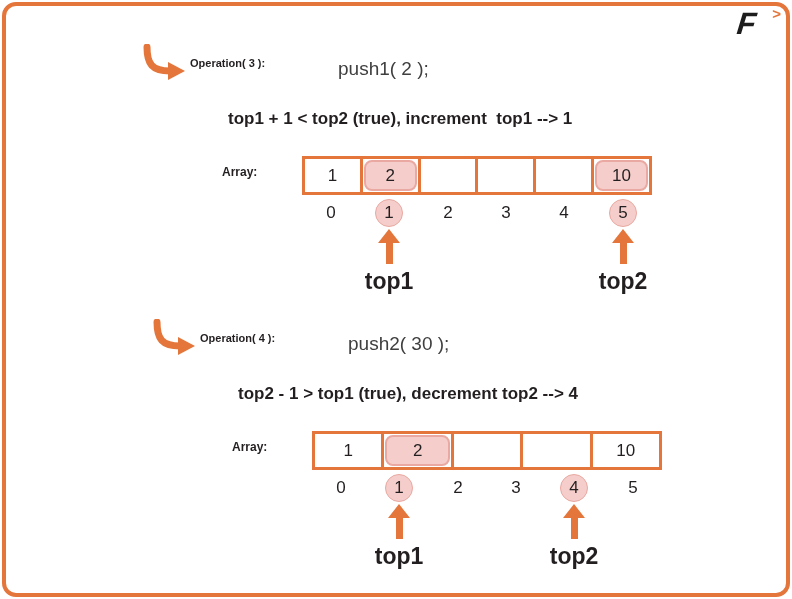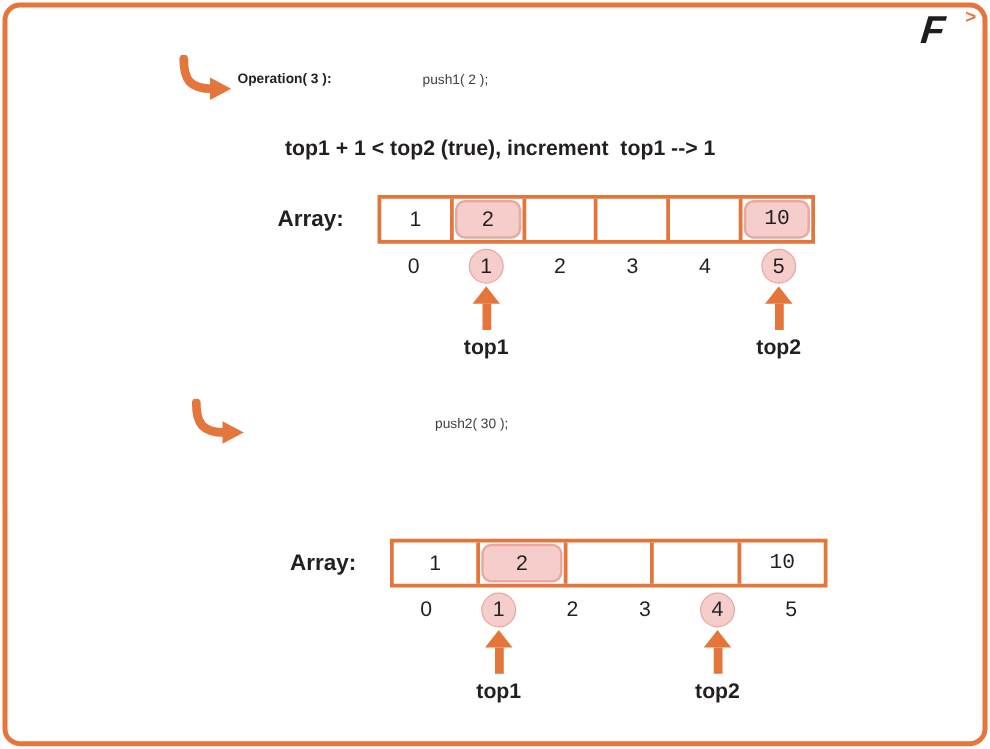--- a/index.html
+++ b/index.html
@@ -13,41 +13,41 @@
   .logo-chevron{position:absolute;right:0px;top:-2px;color:#e4763b;font-weight:bold;font-size:15px;line-height:15px;}
 
   
   .sec{position:absolute;left:0;width:780px;height:262px;}
   .sec1{top:40px;left:0;}
   .sec2{top:315px;left:10px;}
 
   .curved-arrow{position:absolute;left:140px;top:4px;width:46px;height:38px;}
 
   .op-label{position:absolute;left:190px;top:17px;font-size:11px;font-weight:bold;white-space:pre;}
-  .op-code{position:absolute;left:338px;top:18px;font-size:11px;color:#3f3f3f;white-space:pre;}
+  .op-code{position:absolute;left:338px;top:18px;font-size:19px;color:#3f3f3f;white-space:pre;}
   .explanation{position:absolute;left:228px;top:69px;font-size:17px;font-weight:bold;white-space:pre;}
 
-  .array-label{position:absolute;left:222px;top:125px;font-size:18px;font-weight:bold;}
+  .array-label{position:absolute;left:222px;top:125px;font-size:12px;font-weight:bold;}
   .array-box{position:absolute;left:302px;top:116px;width:350px;height:39px;box-sizing:border-box;border:3px solid #e4763b;display:flex;background:#ffffff;}
   .cell{flex:1;position:relative;border-right:3px solid #e4763b;display:flex;align-items:center;justify-content:center;font-size:17px;}
-  .cell:last-child{border-right:none;font-family:Liberation Mono, monospace;}
+  .cell:last-child{border-right:none;}
   .cell .hl{position:absolute;inset:1px;box-sizing:border-box;border:2px solid #e9a8a1;background:#f5cecb;border-radius:8px;display:flex;align-items:center;justify-content:center;}
 
   .idx{position:absolute;top:159px;width:28px;height:28px;line-height:28px;text-align:center;font-size:17px;border-radius:50%;box-sizing:border-box;}
   .idx.circled{background:#f5cecb;border:1.5px solid #e9a8a1;line-height:25px;}
   .i0{left:317px;}.i1{left:375px;}.i2{left:434px;}.i3{left:492px;}.i4{left:550px;}.i5{left:609px;}
 
   .up-arrow{position:absolute;top:189px;width:22px;}
   .up-arrow .head{width:0;height:0;border-left:11px solid transparent;border-right:11px solid transparent;border-bottom:14px solid #e4763b;margin:0 auto;}
   .up-arrow .stem{width:7px;height:21px;background:#e4763b;margin:0 auto;}
   .arr-a{left:378px;}
   .sec1 .arr-b{left:612px;}
   .sec2 .arr-b{left:553px;}
 
-  .ptr-label{position:absolute;top:228px;width:64px;text-align:center;font-weight:bold;font-size:17px;}
+  .ptr-label{position:absolute;top:228px;width:64px;text-align:center;font-weight:bold;font-size:23px;}
   .lab-a{left:357px;}
   .sec1 .lab-b{left:591px;}
   .sec2 .lab-b{left:532px;}
 </style>
 </head>
 <body>
 
 <div class="page">
   <div class="frame"></div>
 
@@ -109,21 +109,23 @@
 
     <div class="ptr-label lab-a">top1</div>
     <div class="ptr-label lab-b">top2</div>
   </div>
 
   <div class="sec sec2">
     <svg class="curved-arrow" viewBox="0 0 46 38">
       <path d="M7 3 C7 20 12 27 30 27" fill="none" stroke="#e4763b" stroke-width="7" stroke-linecap="round"></path>
       <polygon points="28,18 45,27 28,36" fill="#e4763b"></polygon>
     </svg>
+    <div class="op-label">Operation( 4 ):</div>
     <div class="op-code">push2( 30 );</div>
+    <div class="explanation">top2 - 1 &gt; top1 (true), decrement top2 --&gt; 4</div>
 
     <div class="array-label">Array:</div>
     <div class="array-box">
       <div class="cell">
           <span>1</span>
         </div>
       <div class="cell">
           <div class="hl">
             <span>2</span>
           </div>

